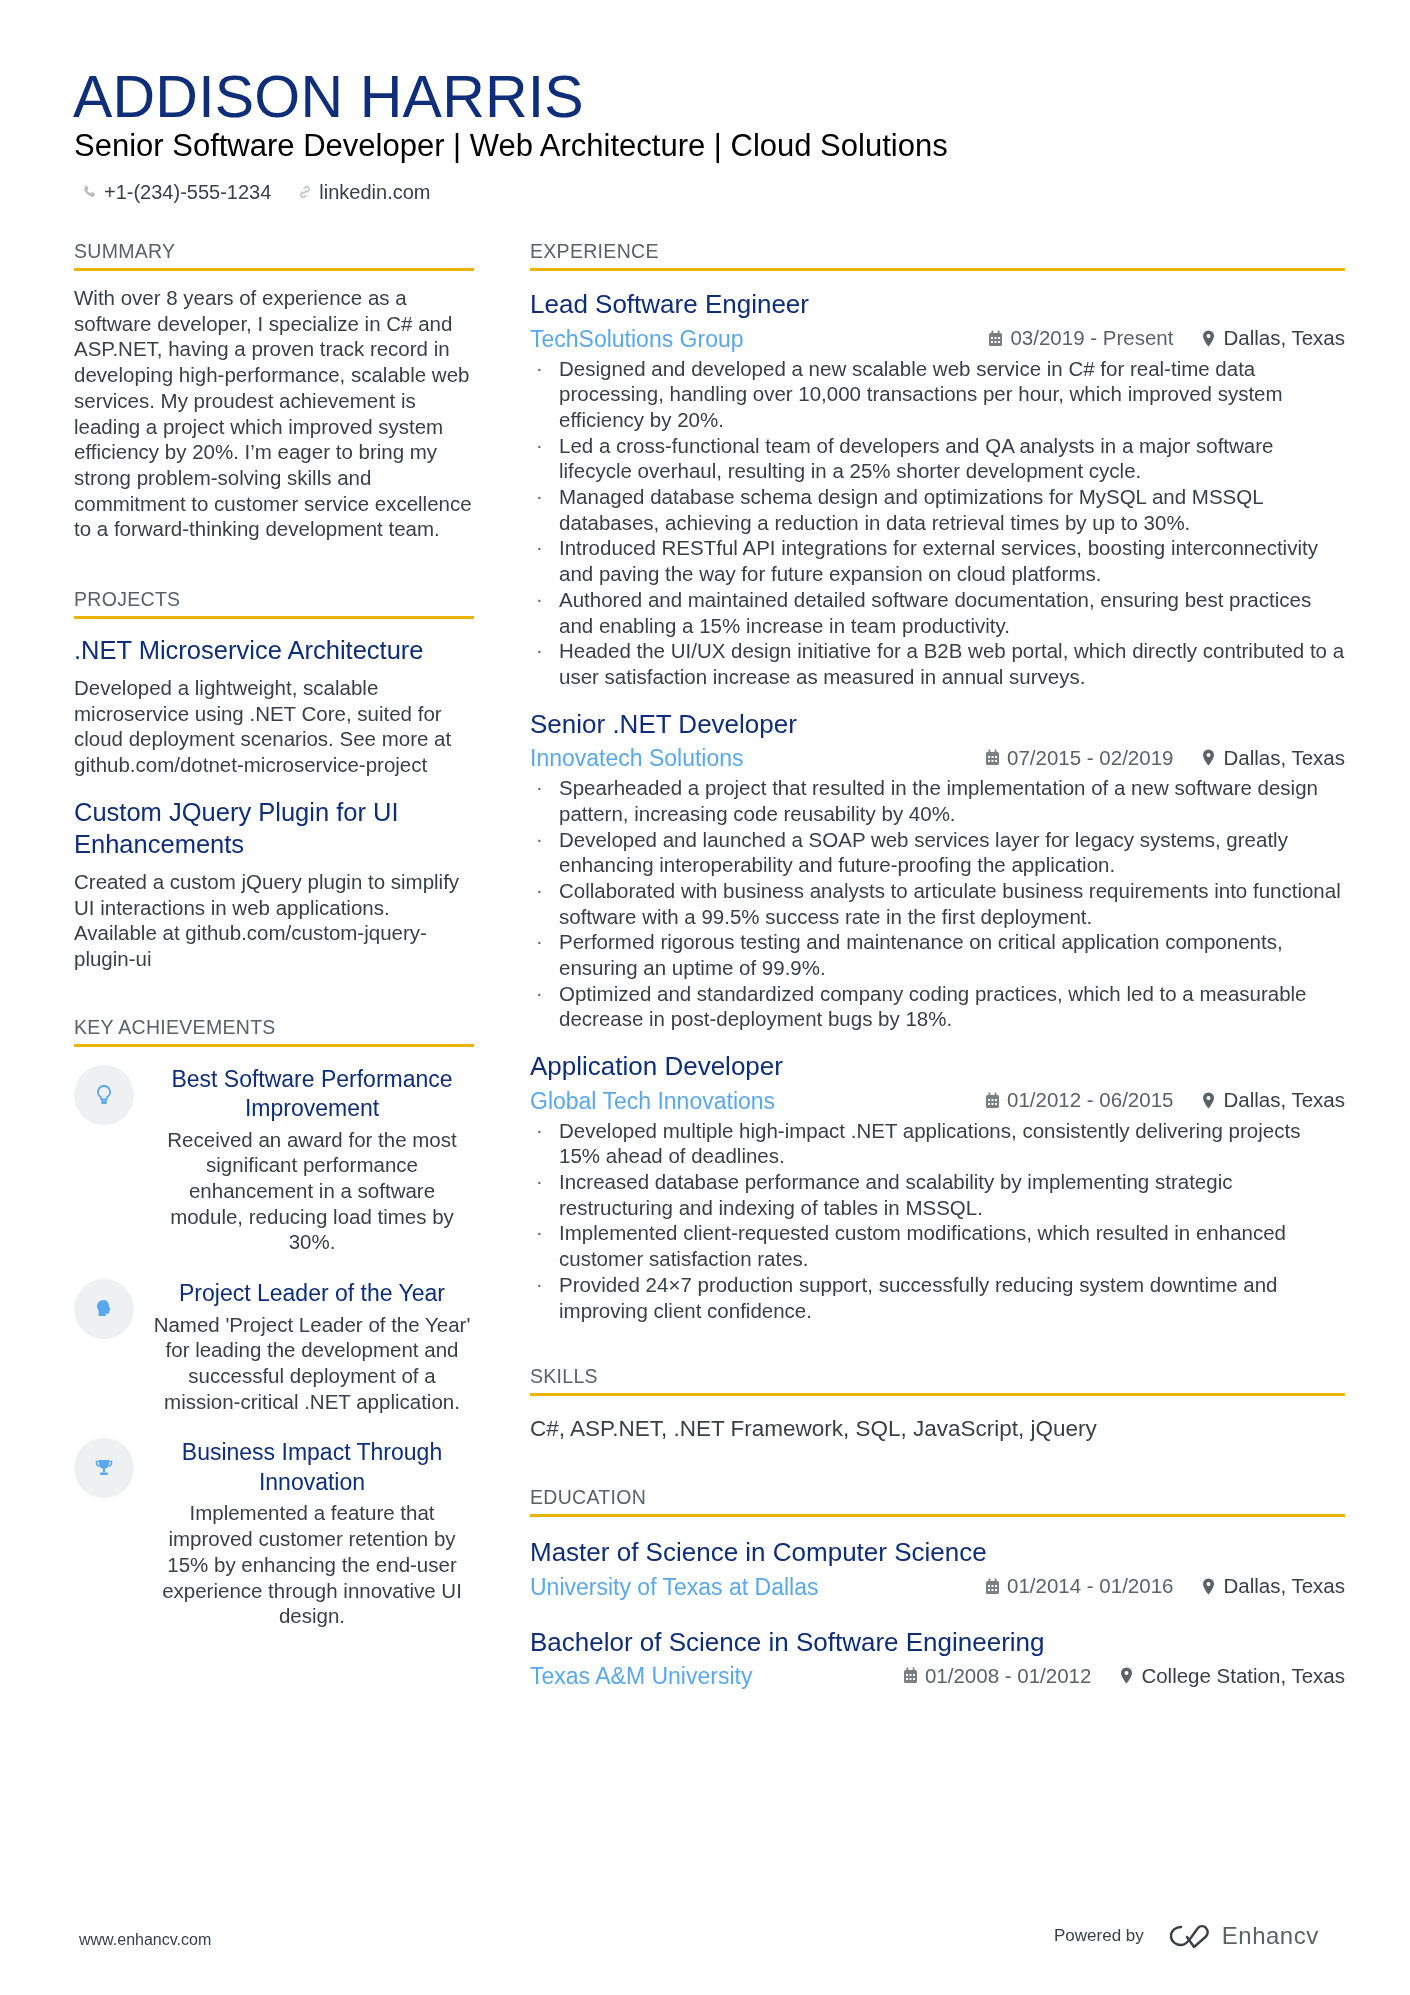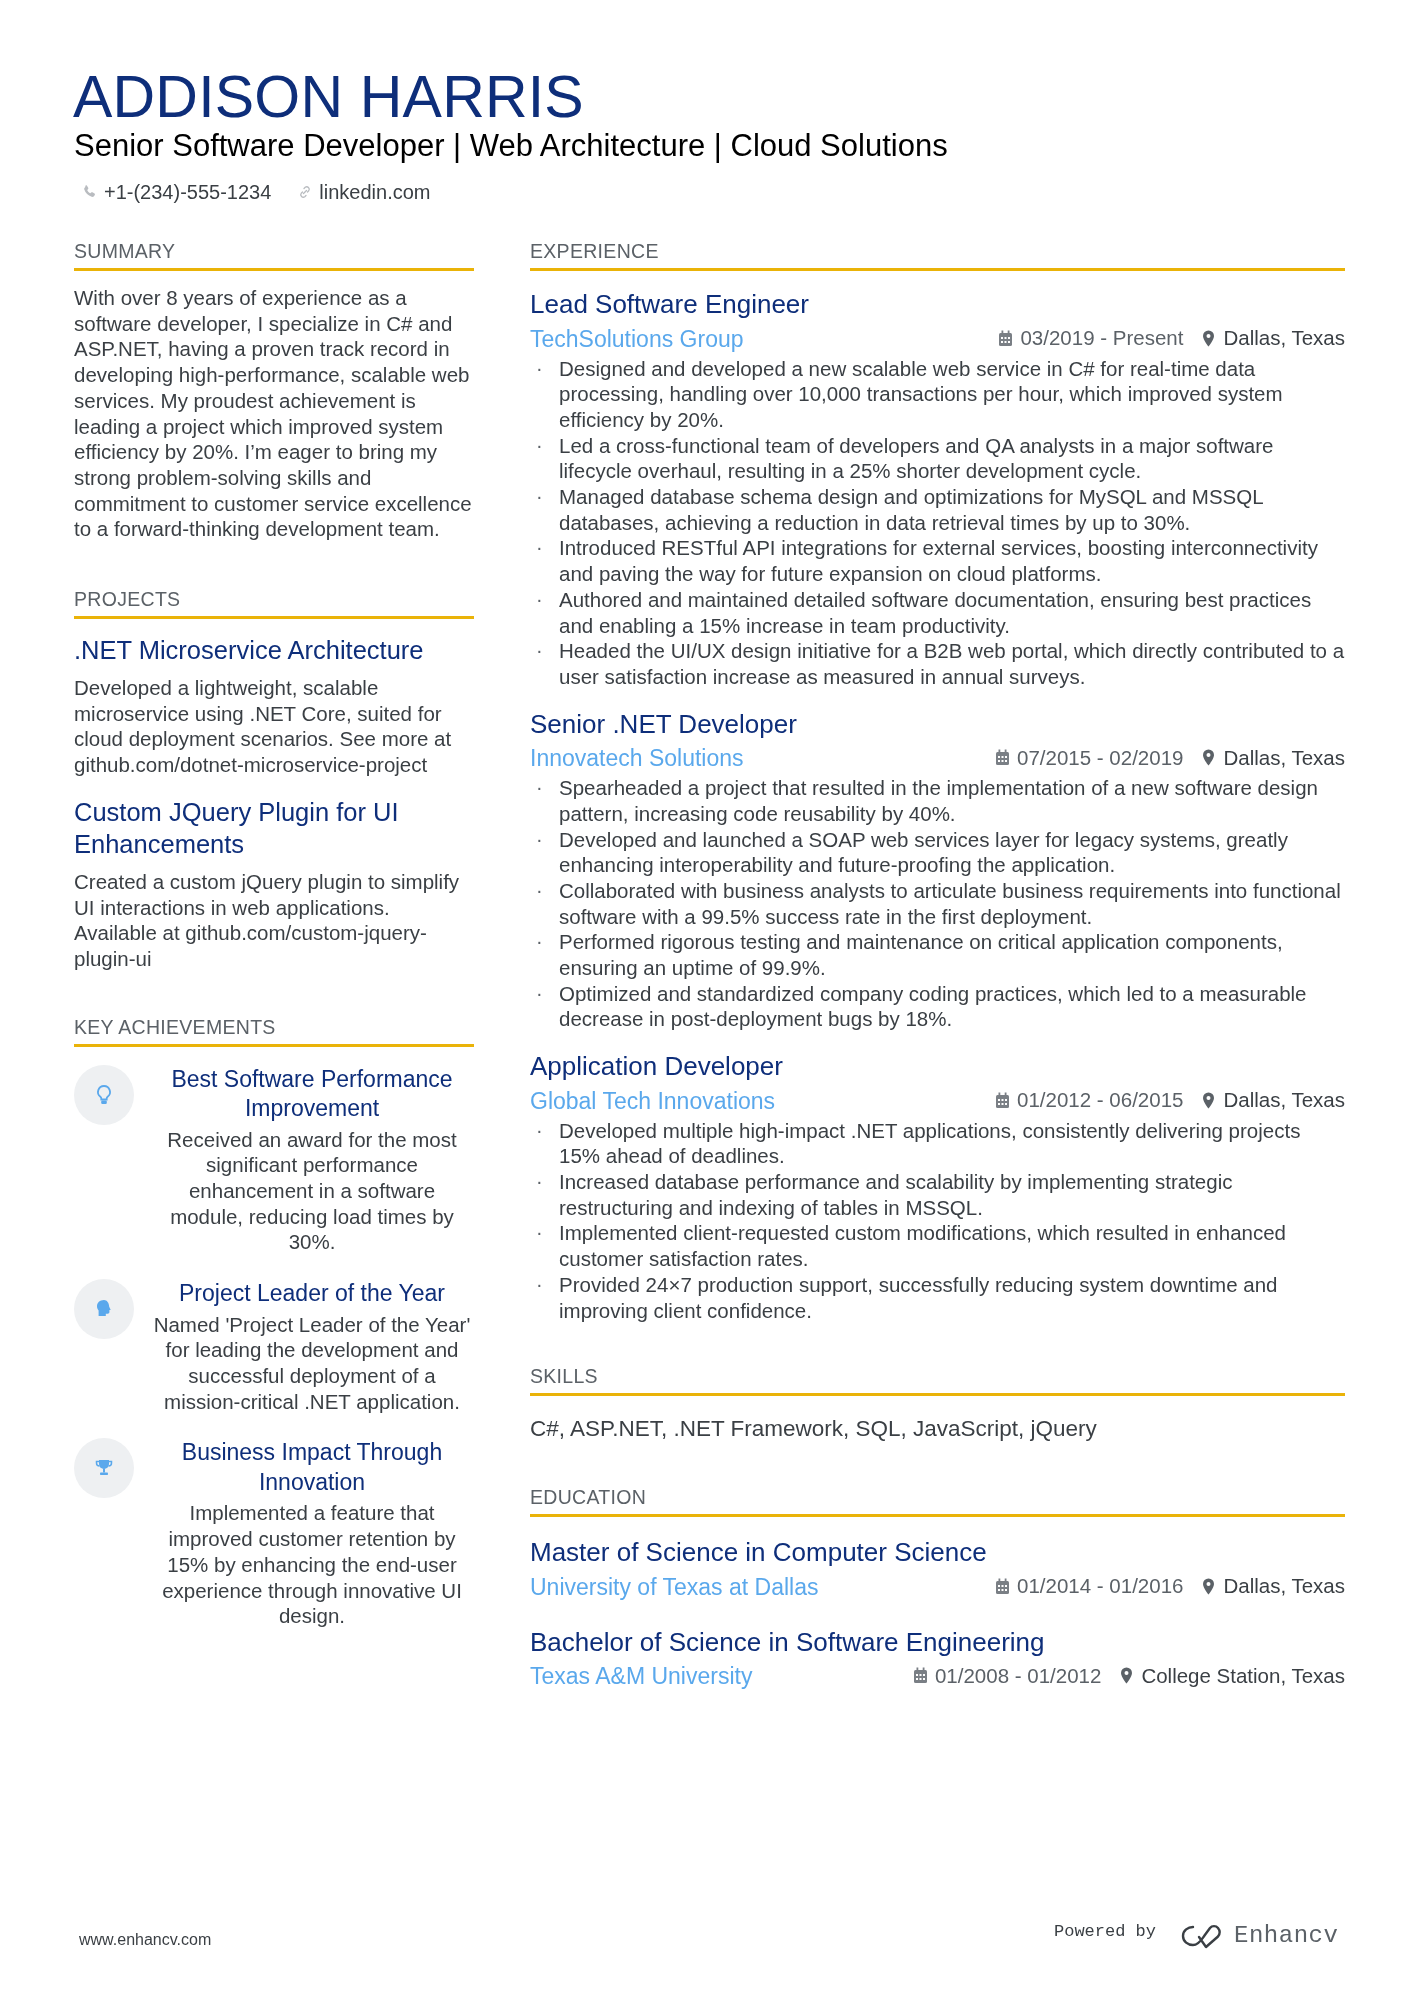--- a/index.html
+++ b/index.html
@@ -28,32 +28,32 @@
   .ach-item { display: flex; gap: 0; text-align: center; }
   .ach-icon { width: 60px; height: 60px; border-radius: 50%; background: #eef0f2; flex: 0 0 60px; display: flex; align-items: center; justify-content: center; margin-right: 16px; }
   .ach-icon svg { width: 20px; height: 22px; }
   .ach-body { flex: 1; }
   .ach-title { font-size: 23px; line-height: 29.5px; color: #0e2e7a; }
   .ach-desc { margin-top: 3px; }
 
   .job-title { font-size: 26px; line-height: 34px; color: #0e2e7a; }
   .job-meta { display: flex; justify-content: space-between; align-items: baseline; margin-top: 2px; }
   .company { font-size: 23px; line-height: 30px; color: #5aa8ec; }
-  .meta-right { display: flex; gap: 18px; font-size: 20.5px; line-height: 30px; color: #3a3f44; }
+  .meta-right { display: flex; gap: 28px; font-size: 20.5px; line-height: 30px; color: #3a3f44; }
   .meta-right .date { color: #5b6167; }
   .meta-item { display: flex; align-items: center; gap: 7px; }
   .meta-item svg { width: 15px; height: 17px; }
   .bullets { list-style: none; margin-top: 2px; }
   .bullets li { position: relative; padding-left: 29px; font-size: 20.5px; line-height: 25.7px; color: #3a3f44; }
   .bullets li::before { content: "·"; position: absolute; left: 6px; top: 0; color: #5b6167; font-size: 20px; }
 
   .skills-text { font-size: 22.5px; line-height: 30px; color: #3a3f44; margin-top: 18px; }
 
   .footer-left { position: absolute; left: 79px; top: 1929px; font-size: 16px; line-height: 22px; color: #3a3f44; }
-  .footer-right { position: absolute; left: 1054px; top: 1922px; display: flex; align-items: flex-start; gap: 24px; font-size: 17px; color: #3a3f44; font-family: Liberation Mono, monospace; }
+  .footer-right { position: absolute; left: 1054px; top: 1922px; display: flex; align-items: center; gap: 24px; font-size: 17px; color: #3a3f44; }
   .brand { display: flex; align-items: center; gap: 8px; }
   .brand-name { font-size: 24px; color: #5b6167; letter-spacing: 0.5px; }
 </style>
 </head>
 <body>
 
 <div class="page">
 
   <div class="name">ADDISON HARRIS</div>
   <div class="headline">Senior Software Developer | Web Architecture | Cloud Solutions</div>

